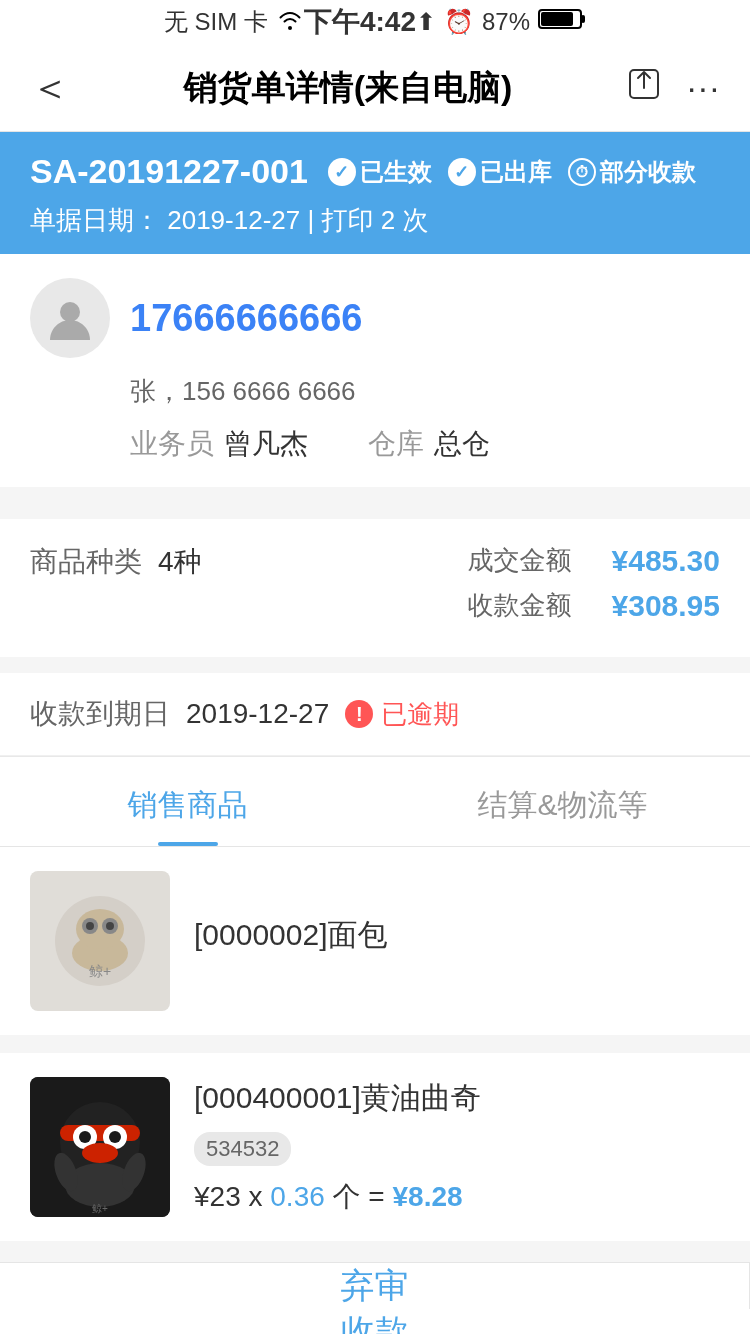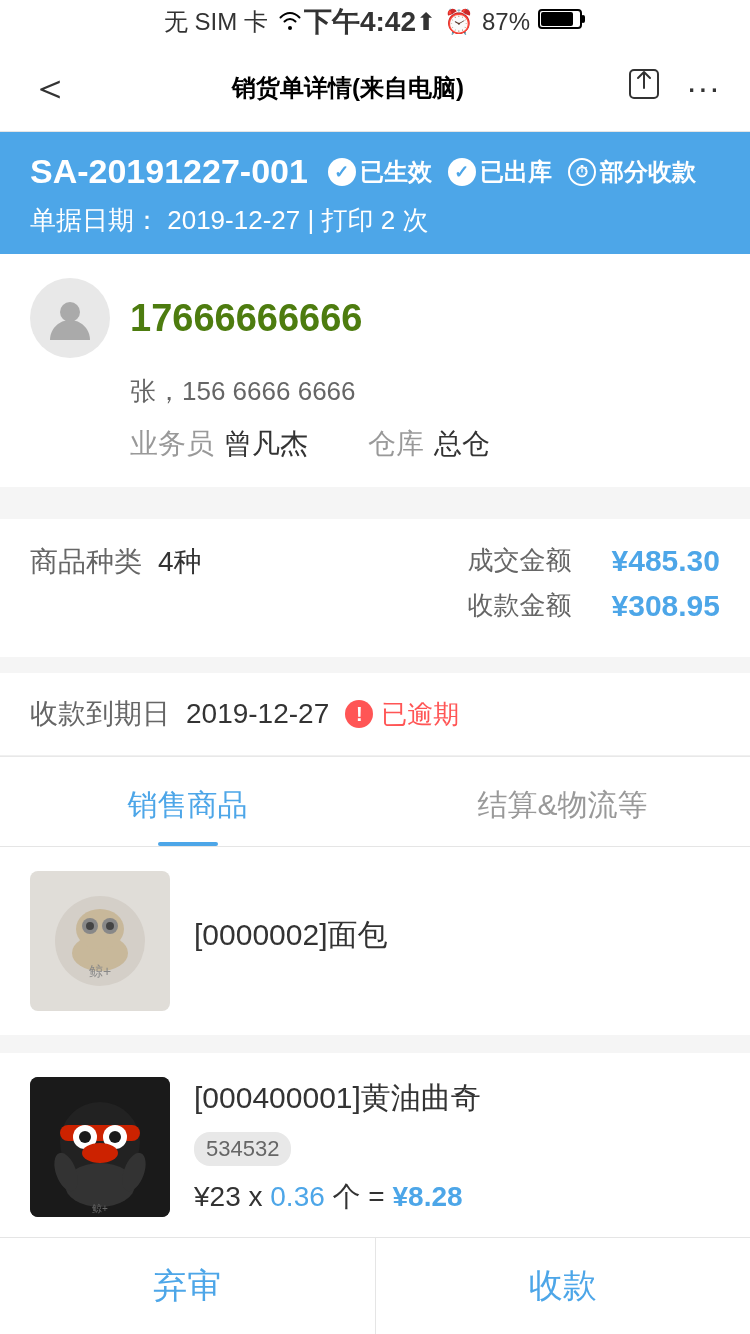--- a/index.html
+++ b/index.html
@@ -32,21 +32,21 @@
     .nav-bar {
       display: flex;
       align-items: center;
       justify-content: space-between;
       height: 88px;
       background: #fff;
       padding: 0 30px;
       border-bottom: 1px solid #e5e5e5;
     }
     .nav-title {
-      font-size: 24px;
+      font-size: 34px;
       font-weight: 600;
       color: #000;
     }
     .nav-back {
       font-size: 40px;
       color: #333;
       cursor: pointer;
     }
     .nav-right {
       display: flex;
@@ -132,21 +132,21 @@
       display: flex;
       align-items: center;
       justify-content: center;
       margin-right: 20px;
       flex-shrink: 0;
     }
     .avatar svg { width: 52px; height: 52px; }
     .customer-name {
       font-size: 38px;
       font-weight: 600;
-      color: #4d7c0f;
+      color: #3b82f6;
     }
     .customer-sub {
       font-size: 26px;
       color: #666;
       margin-bottom: 16px;
       padding-left: 100px;
     }
     .customer-meta {
       display: flex;
       font-size: 28px;
@@ -287,24 +287,25 @@
     }
     .price-qty { color: #4da6e8; }
     .price-total { color: #4da6e8; font-weight: 600; }
 
     
     .bottom-bar {
       position: fixed;
       bottom: 0;
       left: 0;
       width: 750px;
-      height: 97px;
+      height: 72px;
       background: #fff;
       border-top: 1px solid #e5e5e5;
       display: flex;
+      flex-direction: column;
     }
     .bottom-btn {
       flex: 1;
       display: flex;
       align-items: center;
       justify-content: center;
       font-size: 34px;
       font-weight: 500;
       cursor: pointer;
     }

